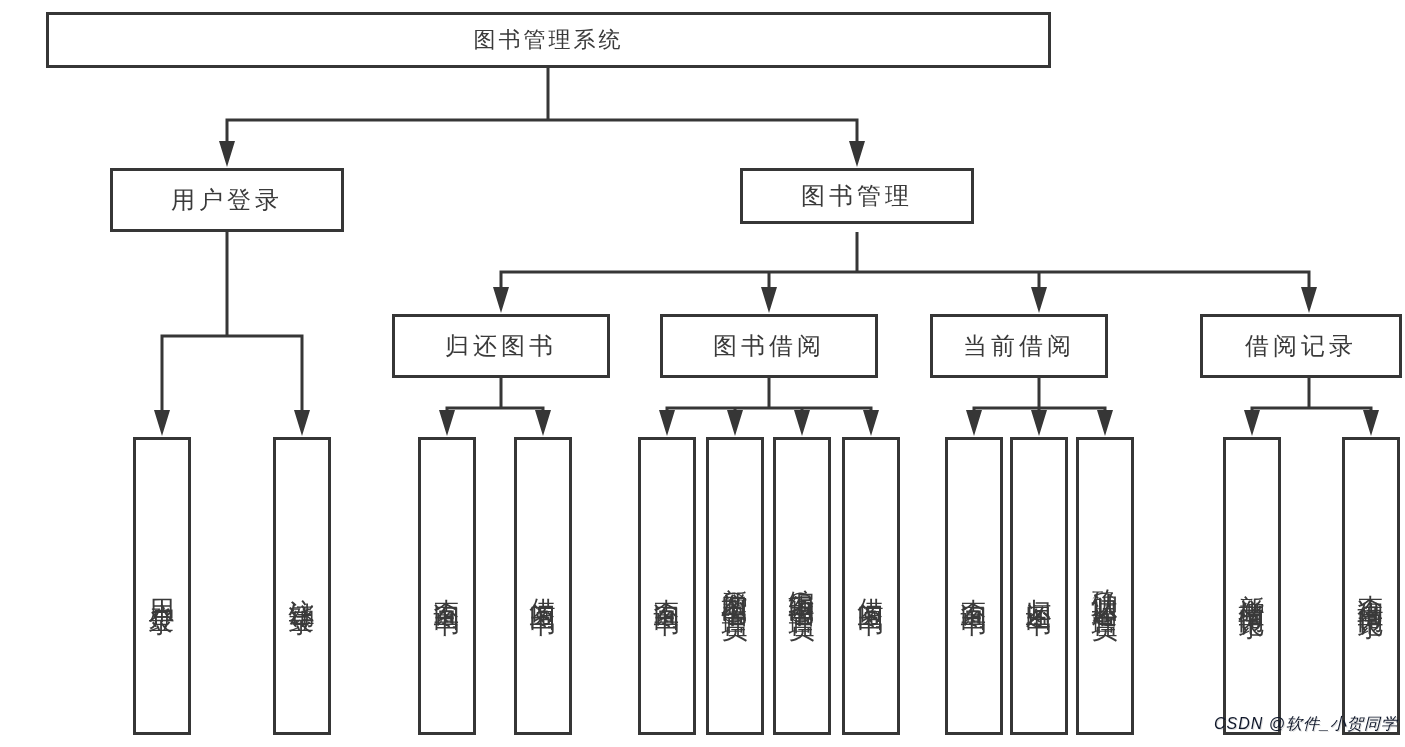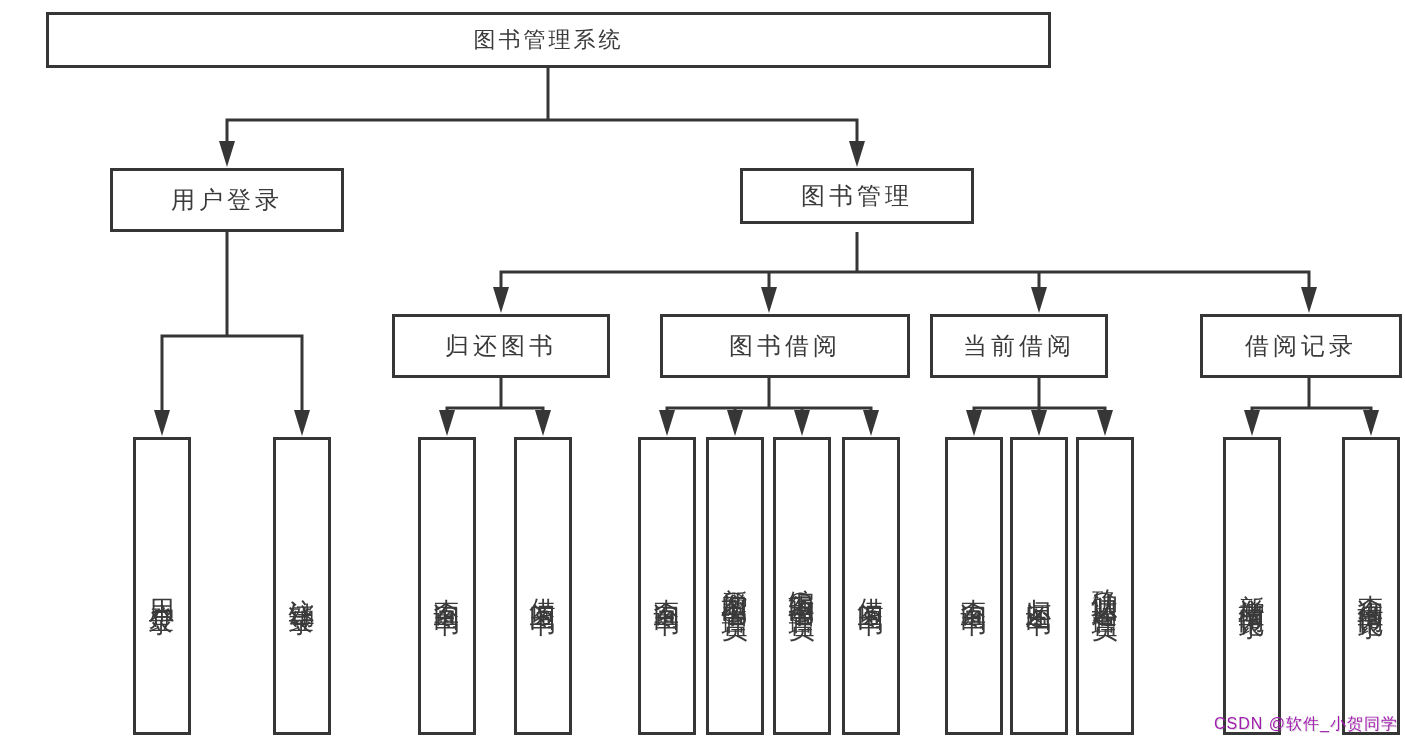--- a/index.html
+++ b/index.html
@@ -44,24 +44,25 @@
     font-size: 26px;
     letter-spacing: 4px;
     line-height: 1;
     color: #3a3a3a;
   }
   #watermark {
     position: absolute;
     left: 1186px;
     top: 714px;
     font-size: 16px;
-    color: #a21caf;
+    color: #0f172a;
     letter-spacing: 1px;
     white-space: nowrap;
     text-shadow: 1px 1px 0 rgba(120,120,120,0.25);
+    font-style: italic;
   }
 </style>
 </head>
 <body>
 
 <div id="stage">
 
   <svg id="connectors" viewBox="0 0 1405 747" xmlns="http://www.w3.org/2000/svg">
     <path d="M520 68 V121.5
              M197.5 120 H830.5
@@ -117,21 +118,21 @@
   <div class="box hbox" style="left:82px; top:168px; width:234px; height:64px">
     <span>用户登录</span>
   </div>
   <div class="box hbox" style="left:712px; top:168px; width:234px; height:56px">
     <span>图书管理</span>
   </div>
 
   <div class="box hbox" style="left:364px; top:314px; width:218px; height:64px">
     <span>归还图书</span>
   </div>
-  <div class="box hbox" style="left:632px; top:314px; width:250px; height:64px">
+  <div class="box hbox" style="left:632px; top:314px; width:218px; height:64px">
     <span>图书借阅</span>
   </div>
   <div class="box hbox" style="left:902px; top:314px; width:178px; height:64px">
     <span>当前借阅</span>
   </div>
   <div class="box hbox" style="left:1172px; top:314px; width:202px; height:64px">
     <span>借阅记录</span>
   </div>
 
   <div class="box vbox" style="left:105px; top:437px; width:58px; height:298px">

